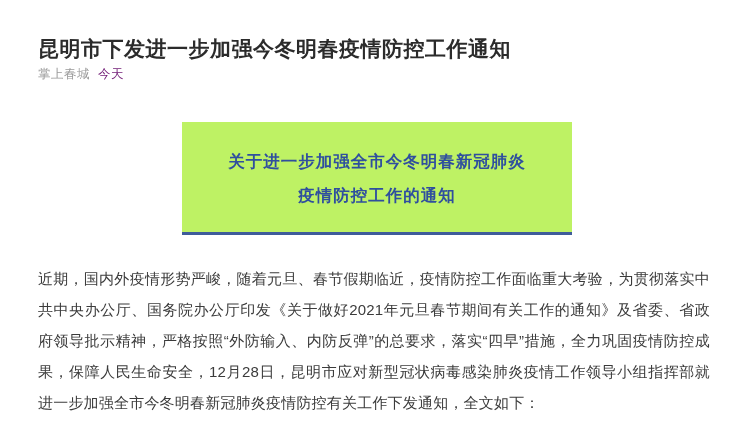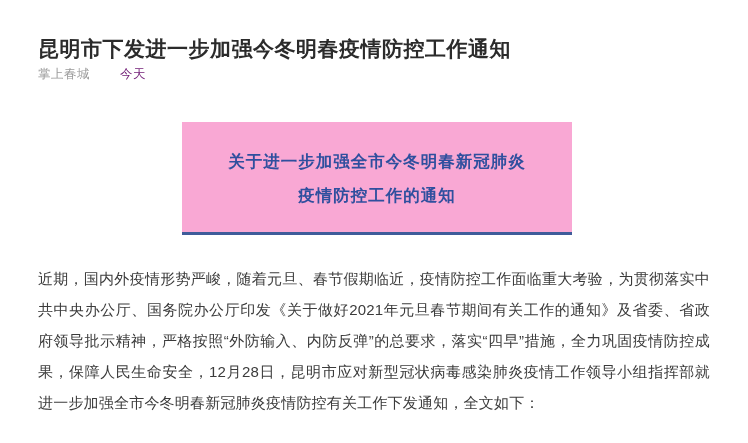--- a/index.html
+++ b/index.html
@@ -30,38 +30,38 @@
     color: #2b2b2b;
     letter-spacing: 0.5px;
     line-height: 30px;
   }
   .meta-row {
     position: absolute;
     left: 38px;
     top: 66px;
     display: flex;
     align-items: center;
-    gap: 30px;
+    gap: 8px;
   }
   .meta-source {
     font-size: 12.5px;
     color: #9a9a9a;
     letter-spacing: 0.5px;
   }
   .meta-date {
     font-size: 12.5px;
     color: #701a75;
     letter-spacing: 0.5px;
   }
   .notice-banner {
     position: absolute;
     left: 182px;
     top: 122px;
     width: 390px;
-    background: #f9a8d4;
+    background: #bef264;
     border-bottom: 3px solid #3f5c9a;
     box-sizing: border-box;
     padding: 22px 10px 20px 10px;
     text-align: center;
   }
   .notice-line {
     font-size: 16.5px;
     font-weight: bold;
     color: #2f4f9e;
     line-height: 34px;

